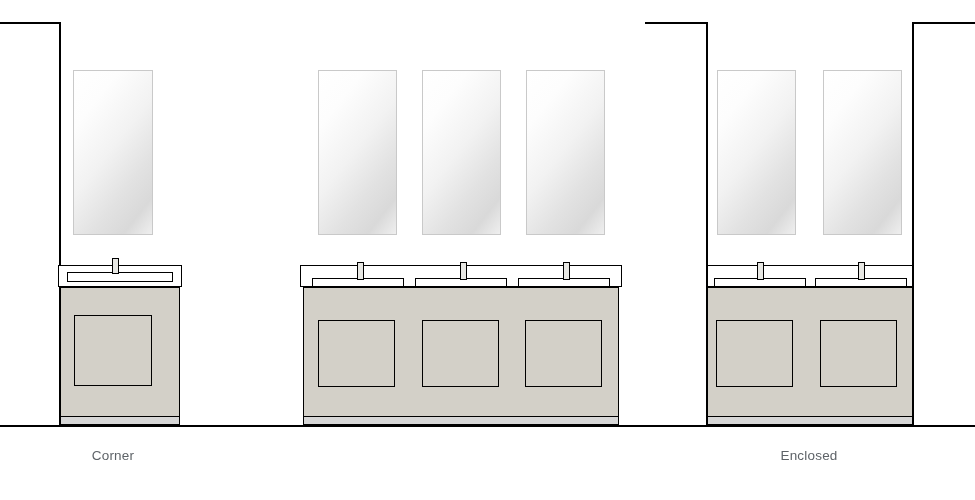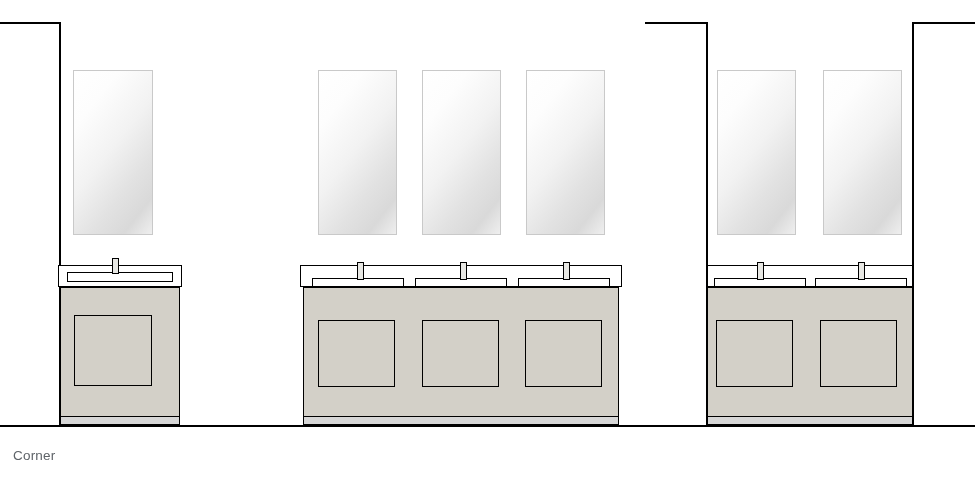--- a/index.html
+++ b/index.html
@@ -72,21 +72,21 @@
     background: #e8e8e4;
     border: 1.3px solid #111111;
   }
 
   
   .caption {
     position: absolute;
     color: #5e6368;
     font-size: 13.5px;
     letter-spacing: .2px;
-    text-align: left;
+    text-align: center;
     white-space: nowrap;
   }
 </style>
 </head>
 <body>
 
 <div id="stage">
 
 <div class="abs floor-line" style="top: 425px; background: rgb(0, 0, 0);"></div>
     <div class="abs" style="left: 0px; top: 0px; width: 100%; height: 100%;">
@@ -128,13 +128,14 @@
       <div class="abs counter-slab" style="left: 707px; top: 265px; width: 206px; height: 22px; border-color: rgb(0, 0, 0);"></div>
       <div class="abs basin" style="left: 714px; top: 278px; width: 92px; height: 9px; border-color: rgb(0, 0, 0);"></div>
       <div class="abs basin" style="left: 815px; top: 278px; width: 92px; height: 9px; border-color: rgb(0, 0, 0);"></div>
       <div class="abs faucet" style="left: 757px; top: 262px; width: 7px; height: 18px; border-color: rgb(0, 0, 0);"></div>
       <div class="abs faucet" style="left: 858px; top: 262px; width: 7px; height: 18px; border-color: rgb(0, 0, 0);"></div>
       <div class="abs cabinet-body" style="left: 707px; top: 287px; width: 206px; height: 130px; background: rgb(211, 208, 200); border-color: rgb(0, 0, 0);"></div>
       <div class="abs door-panel" style="left: 716px; top: 320px; width: 77px; height: 67px; background: rgb(211, 208, 200); border-color: rgb(0, 0, 0);"></div>
       <div class="abs door-panel" style="left: 820px; top: 320px; width: 77px; height: 67px; background: rgb(211, 208, 200); border-color: rgb(0, 0, 0);"></div>
       <div class="abs toe-kick" style="left: 707px; top: 417px; width: 206px; height: 8px; background: rgb(214, 214, 214); border-color: rgb(0, 0, 0);"></div>
     </div>
+    <div class="caption" style="left: 709px; top: 448px; width: 200px; color: rgb(94, 99, 104);">Enclosed</div>
   </div>
 
 </body></html>

